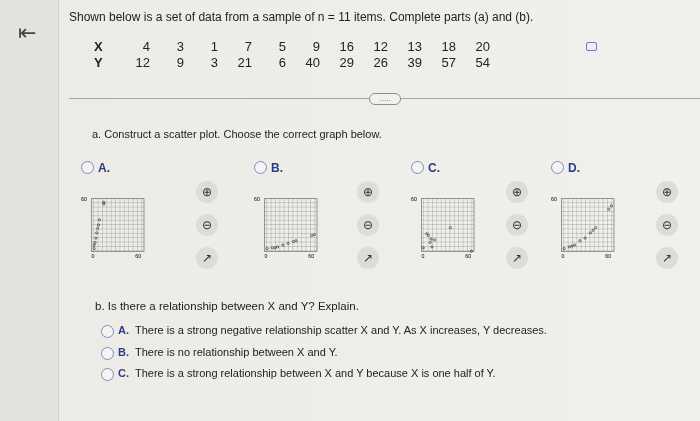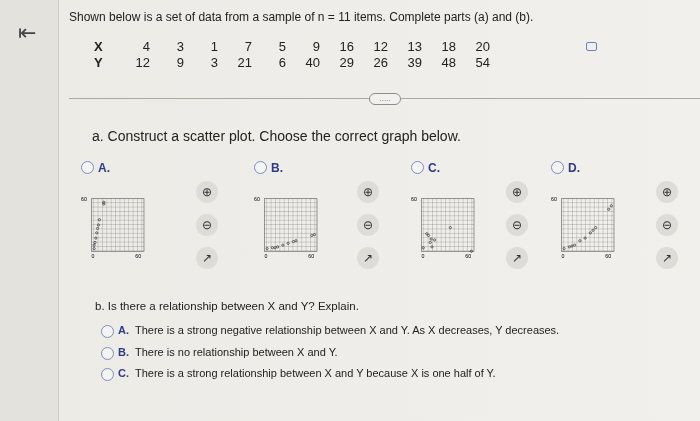--- a/index.html
+++ b/index.html
@@ -7,21 +7,21 @@
   .sidebar{position:absolute;left:0;top:0;width:58px;height:421px;background:#e4e2dd;border-right:1px solid #cfcdc7;}
   .back{position:absolute;left:18px;top:20px;font-size:22px;color:#444;}
   .main{position:absolute;left:59px;top:0;width:641px;height:421px;background:linear-gradient(90deg,#ecebe6,#f1f0ec);}
   .intro{position:absolute;left:10px;top:10px;font-size:12px;}
   table.data{position:absolute;left:35px;top:38px;border-collapse:collapse;font-size:13px;}
   table.data td{padding:0 0 0 0;text-align:right;width:34px;height:16px;}
   table.data td.lbl{font-weight:bold;text-align:left;width:22px;}
   .copy{position:absolute;left:527px;top:42px;width:9px;height:7px;border:1.5px solid #6a7fc9;border-radius:2px;}
   .divider{position:absolute;left:10px;top:98px;width:631px;height:1px;background:#a9a8a3;}
   .more{position:absolute;left:310px;top:93px;width:30px;height:10px;border:1px solid #8e8d88;border-radius:6px;background:#f2f1ee;font-size:8px;text-align:center;line-height:9px;color:#4a5ea8;}
-  .parta{position:absolute;left:33px;top:128px;font-size:14px;}
+  .parta{position:absolute;left:33px;top:128px;font-size:11px;}
   .opt{position:absolute;top:158px;}
   .radio{display:inline-block;width:11px;height:11px;border:1.5px solid #7f8cc0;border-radius:50%;vertical-align:middle;background:#f4f4f2;}
   .optlbl{font-size:12px;font-weight:bold;color:#2c3a8a;margin-left:4px;vertical-align:middle;}
   .plot{position:absolute;top:190px;width:70px;height:70px;}
   .tools{position:absolute;top:181px;}
   .tool{width:22px;height:22px;border-radius:50%;background:#dedcd7;margin-bottom:11px;display:flex;align-items:center;justify-content:center;font-size:12px;color:#333;}
   .partb{position:absolute;left:70px;top:300px;font-size:11.5px;}
   .bopt{position:absolute;left:42px;font-size:11px;}
   .bopt .bl{font-weight:bold;color:#2c3a8a;margin:0 6px 0 4px;}
 </style>
@@ -54,21 +54,21 @@
       <td class="lbl">Y</td>
       <td>12</td>
           <td>9</td>
           <td>3</td>
           <td>21</td>
           <td>6</td>
           <td>40</td>
           <td>29</td>
           <td>26</td>
           <td>39</td>
-          <td>48</td>
+          <td>57</td>
           <td>54</td>
     </tr>
   </tbody>
     </table>
   <div class="copy"></div>
   <div class="divider"></div>
   <div class="more">.....</div>
 
   <div class="parta">a. Construct a scatter plot. Choose the correct graph below.</div>
 
@@ -170,16 +170,16 @@
       <div class="tool">⊖</div>
       <div class="tool">↗</div>
     </div>
   <div class="tools" style="left:597px">
       <div class="tool">⊕</div>
       <div class="tool">⊖</div>
       <div class="tool">↗</div>
     </div>
 
   <div class="partb" style="left:36px">b. Is there a relationship between X and Y? Explain.</div>
-  <div class="bopt" style="top:324px"><span class="radio"></span><span class="bl">A.</span><span>There is a strong negative relationship between X and Y. As X decreases, Y decreases.</span></div>
+  <div class="bopt" style="top:324px"><span class="radio"></span><span class="bl">A.</span><span>There is a strong negative relationship scatter X and Y. As X increases, Y decreases.</span></div>
   <div class="bopt" style="top:346px"><span class="radio"></span><span class="bl">B.</span><span>There is no relationship between X and Y.</span></div>
   <div class="bopt" style="top:367px"><span class="radio"></span><span class="bl">C.</span><span>There is a strong relationship between X and Y because X is one half of Y.</span></div>
 </div>
 
 </body></html>

